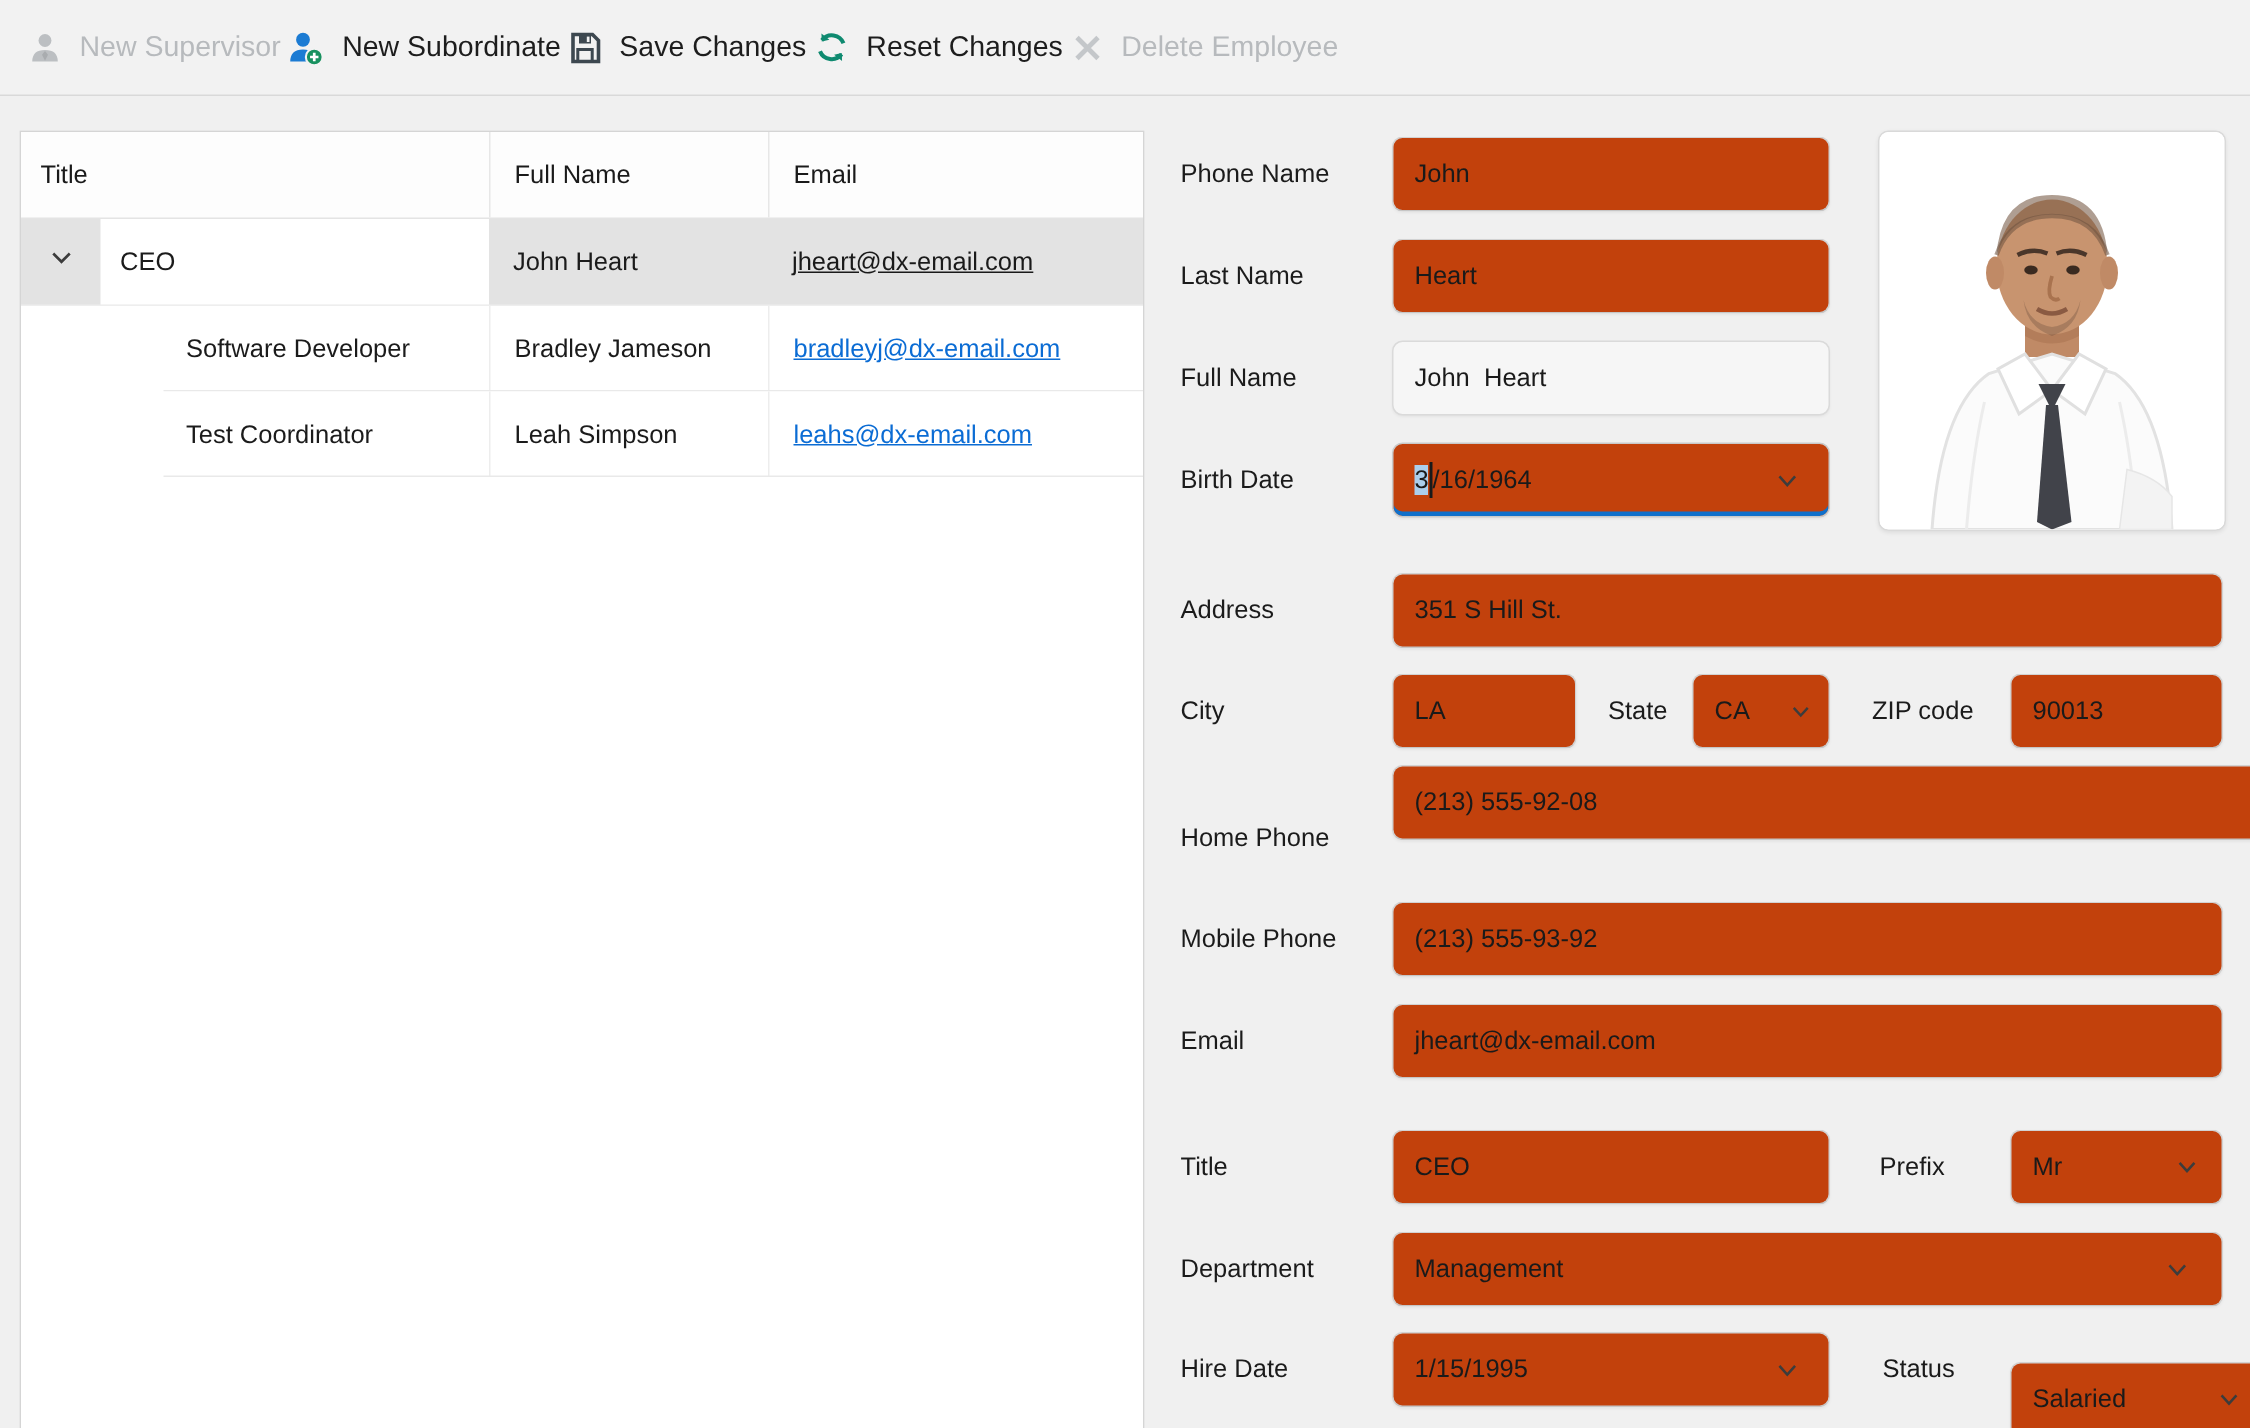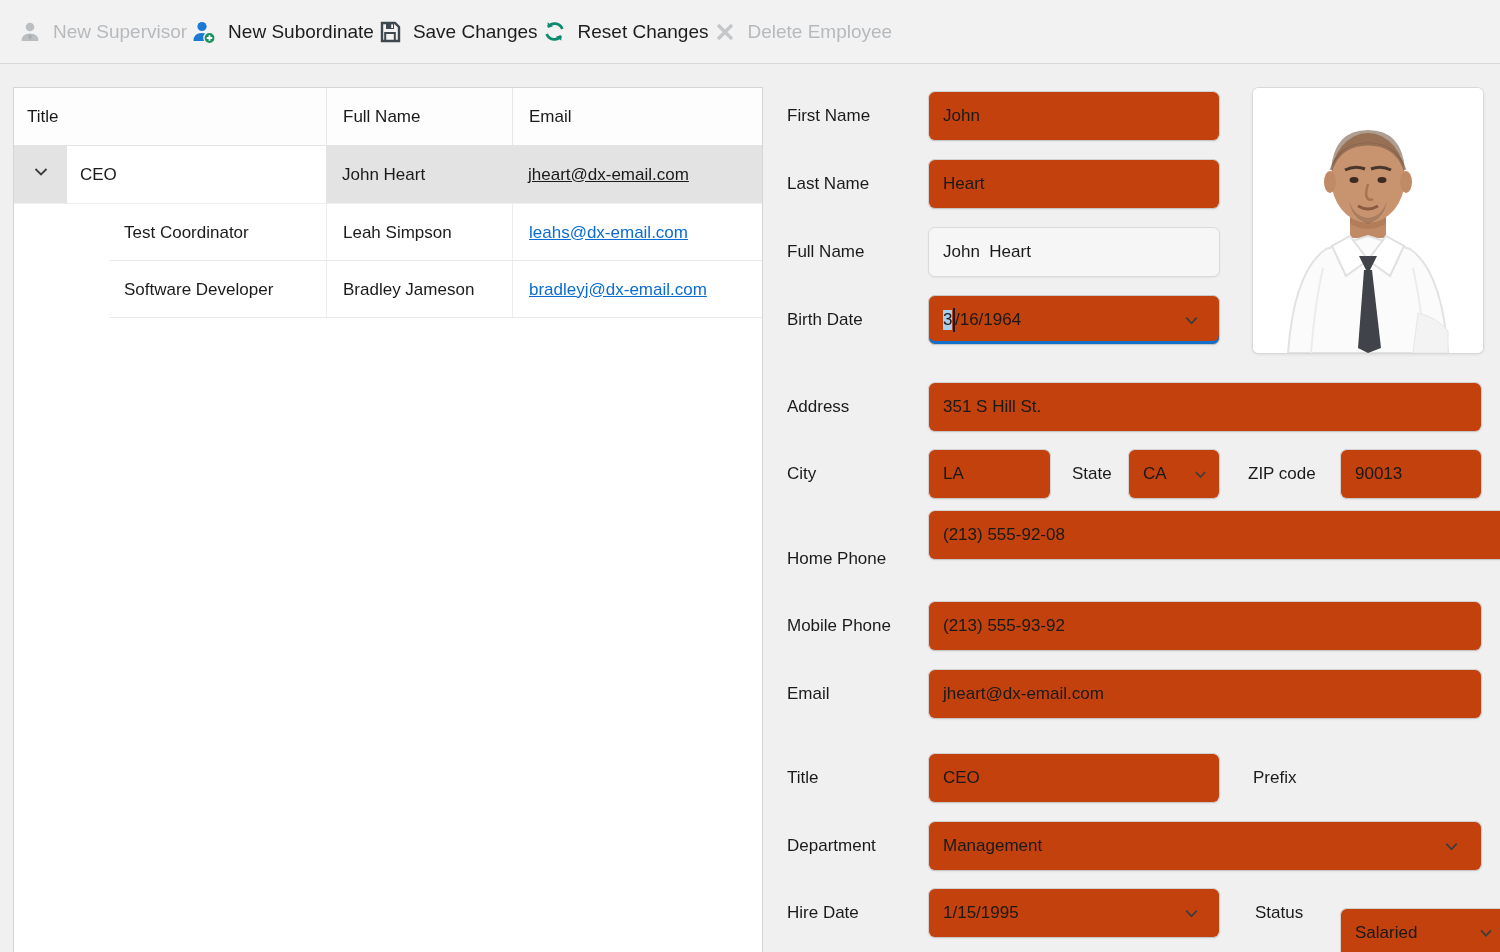--- a/index.html
+++ b/index.html
@@ -149,37 +149,37 @@
         </span>
       </div>
       <div class="cell cell-title-editor">CEO</div>
       <div class="cell cell-full">John Heart</div>
       <div class="cell cell-email">
           <span class="email-link">jheart@dx-email.com</span>
         </div>
     </div>
 
     <div class="tree-row child">
+      <div class="cell cell-title-child">Software Developer</div>
+      <div class="cell cell-full">Bradley Jameson</div>
+      <div class="cell cell-email">
+          <span class="email-link">bradleyj@dx-email.com</span>
+        </div>
+    </div>
+
+    <div class="tree-row child">
       <div class="cell cell-title-child">Test Coordinator</div>
       <div class="cell cell-full">Leah Simpson</div>
       <div class="cell cell-email">
           <span class="email-link">leahs@dx-email.com</span>
         </div>
     </div>
-
-    <div class="tree-row child">
-      <div class="cell cell-title-child">Software Developer</div>
-      <div class="cell cell-full">Bradley Jameson</div>
-      <div class="cell cell-email">
-          <span class="email-link">bradleyj@dx-email.com</span>
-        </div>
-    </div>
-  </div>
-
-  <div class="lbl" style="left:787px;top:106px;">First Name</div>
+  </div>
+
+  <div class="lbl" style="left:787px;top:106px;">Phone Name</div>
   <div class="fld" style="left:928px;top:91px;width:292px;">John</div>
 
   <div class="lbl" style="left:787px;top:174px;">Last Name</div>
   <div class="fld" style="left:928px;top:159px;width:292px;">Heart</div>
 
   <div class="lbl" style="left:787px;top:242px;">Full Name</div>
   <div class="fld readonly" style="left:928px;top:227px;width:292px;">John  Heart</div>
 
   <div class="lbl" style="left:787px;top:310px;">Birth Date</div>
   <div class="fld focused" style="left:928px;top:295px;width:292px;">
@@ -242,20 +242,28 @@
   <div class="lbl" style="left:787px;top:616px;">Mobile Phone</div>
   <div class="fld" style="left:928px;top:601px;width:554px;">(213) 555-93-92</div>
 
   <div class="lbl" style="left:787px;top:684px;">Email</div>
   <div class="fld" style="left:928px;top:669px;width:554px;">jheart@dx-email.com</div>
 
   <div class="lbl" style="left:787px;top:768px;">Title</div>
   <div class="fld" style="left:928px;top:753px;width:292px;">CEO</div>
 
   <div class="lbl" style="left:1253px;top:768px;">Prefix</div>
+  <div class="fld" style="left:1340px;top:753px;width:142px;padding-right:14px;">
+    <span>Mr</span>
+    <span class="combo-arrow">
+      <svg width="18" height="18" viewBox="0 0 20 20">
+          <path d="M4.5 7 L10 13 L15.5 7" fill="none" stroke="#3c3c3c" stroke-width="1.9"></path>
+        </svg>
+    </span>
+  </div>
 
   <div class="lbl" style="left:787px;top:836px;">Department</div>
   <div class="fld" style="left:928px;top:821px;width:554px;padding-right:20px;">
     <span>Management</span>
     <span class="combo-arrow">
       <svg width="19" height="19" viewBox="0 0 20 20">
           <path d="M4.5 7 L10 13 L15.5 7" fill="none" stroke="#3c3c3c" stroke-width="1.8"></path>
         </svg>
     </span>
   </div>

